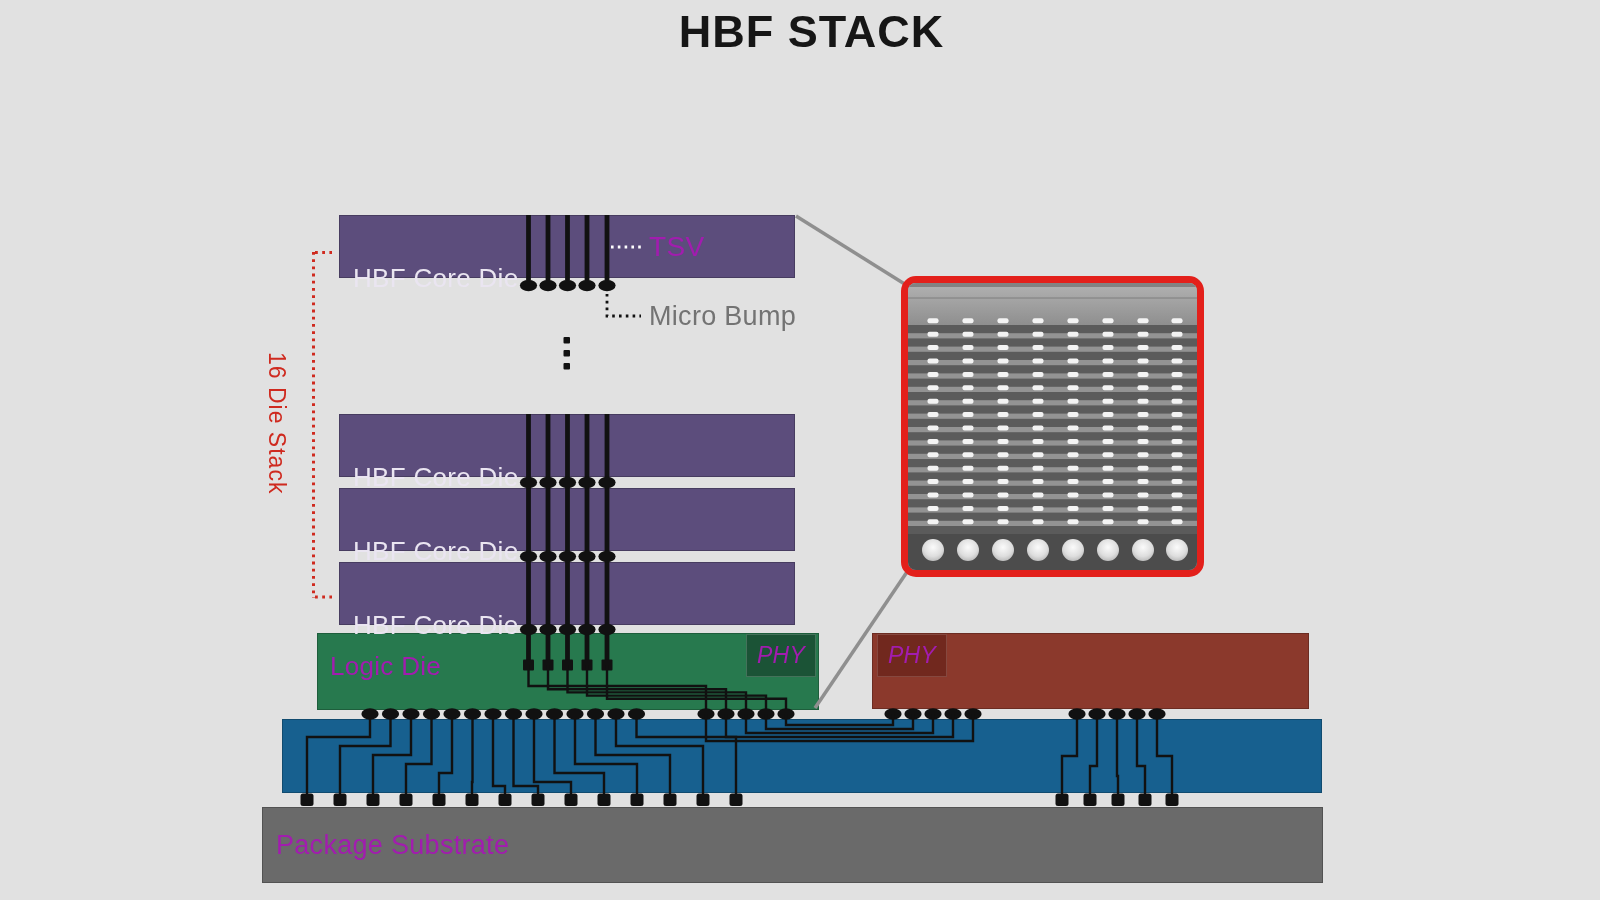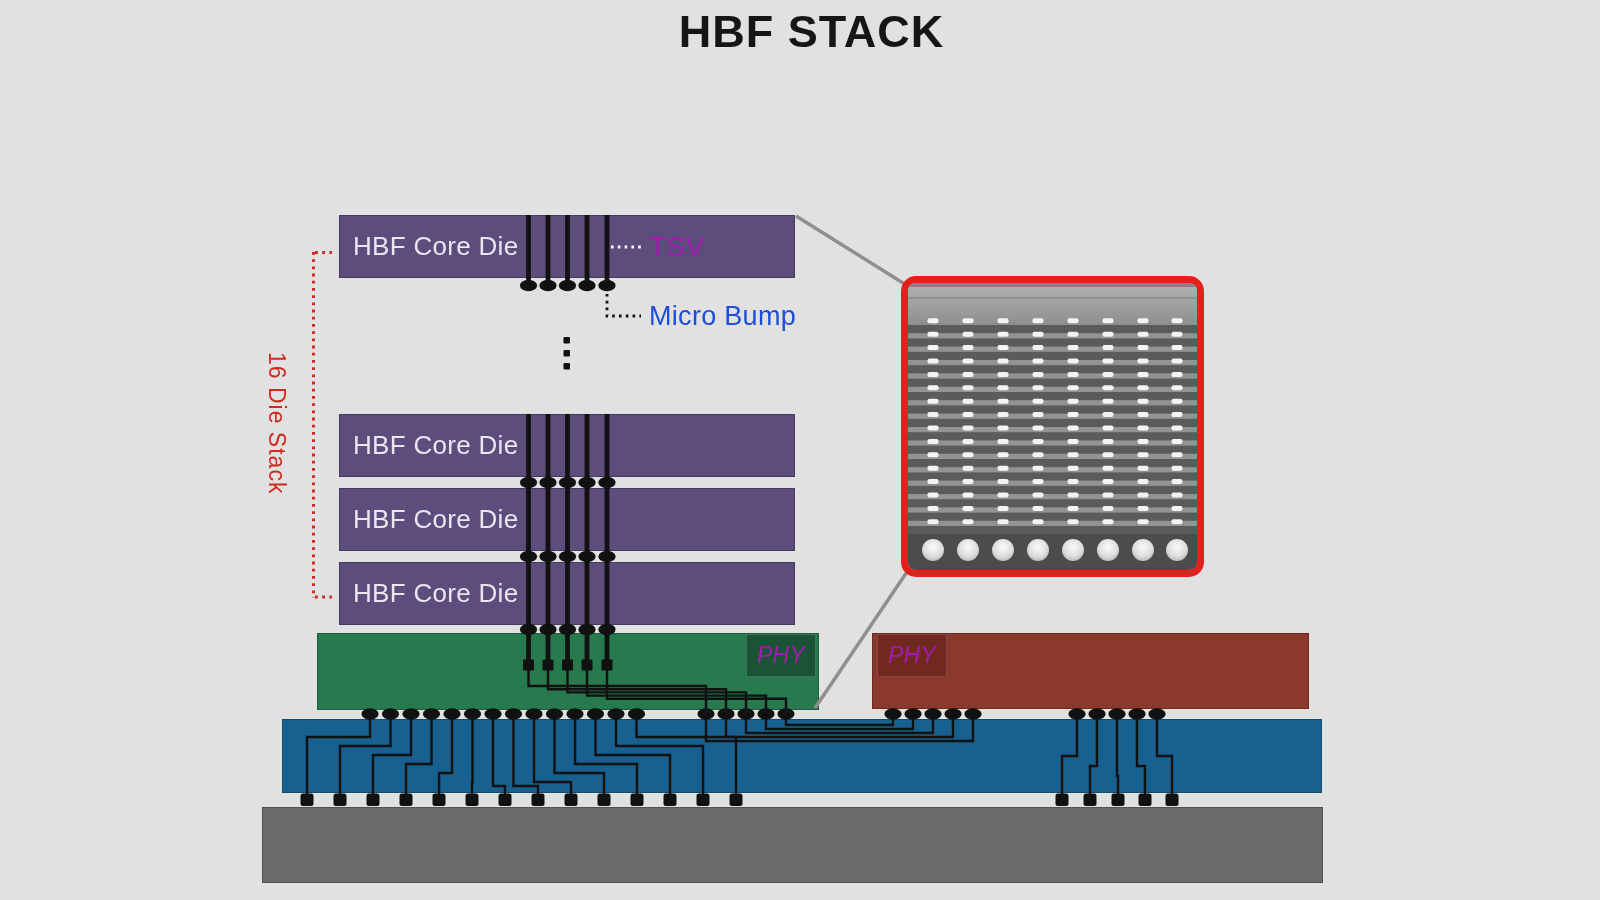--- a/index.html
+++ b/index.html
@@ -14,22 +14,22 @@
   .logic{background:var(--logic,#27794E);}
   .logic-phy{background:var(--logicphy,#1B5336);border:1px solid rgba(255,255,255,0.18);}
   .soc{background:var(--soc,#8B392C);}
   .soc-phy{background:var(--socphy,#71281E);border:1px solid rgba(255,255,255,0.15);}
   .interposer{background:var(--inter,#17608F);}
   .substrate{background:var(--substr,#6A6A6A);}
   #lines{position:absolute;left:0;top:0;pointer-events:none;}
   .lbl{position:absolute;display:flex;align-items:center;white-space:nowrap;
        color:#a21caf;font-size:26px;letter-spacing:0.3px;}
   .lbl.center{justify-content:center;font-style:italic;}
-  .t-core{color:var(--textlight,#EAE5F1);}
-  .t-dark{color:#1d4ed8;}
+  .t-core{color:var(--textlight,#EAE5F1);margin-top:32px;}
+  .t-dark{color:#737373;}
   .t-red{color:var(--accent,#CF2A1F);}
   .title{
     left:0;top:8px;width:1575px;height:48px;justify-content:center;
     font-size:45px;font-weight:700;letter-spacing:1px;color:#161616;margin-left:24px;
   }
   .phy-lbl{font-size:23px;}
   .bracket-lbl{
     left:263px;top:352px;height:150px;
     writing-mode:vertical-rl;font-size:23px;letter-spacing:1px;
   }
@@ -210,25 +210,27 @@
   <div class="lbl t-core" style="left:353px;top:215px;height:63px">HBF Core Die</div>
   <div class="lbl t-core" style="left:353px;top:414px;height:63px">HBF Core Die</div>
   <div class="lbl t-core" style="left:353px;top:488px;height:63px">HBF Core Die</div>
   <div class="lbl t-core" style="left:353px;top:562px;height:63px">HBF Core Die</div>
 
   <div class="lbl" style="left:649px;top:233px;height:28px;font-size:28px">TSV</div>
   <div class="lbl t-dark" style="left:649px;top:302px;height:28px;font-size:27px">Micro Bump</div>
 
   <div class="lbl t-red bracket-lbl">16 Die Stack</div>
 
+  <div class="lbl" style="left:330px;top:633px;height:66px">Logic Die</div>
   <div class="lbl center phy-lbl" style="left:746px;top:634px;width:70px;height:43px">PHY</div>
 
   <div class="lbl center phy-lbl" style="left:877px;top:634px;width:70px;height:43px">PHY</div>
 
 
+  <div class="lbl" style="left:276px;top:807px;height:76px;font-size:27px">Package Substrate</div>
 
   <div class="inset">
     <svg id="inset-svg" width="289" height="287" viewBox="0 0 289 287">
         <defs>
           <linearGradient id="igTop" x1="0" y1="0" x2="0" y2="1">
             <stop offset="0" stop-color="#B2B2B2"></stop>
             <stop offset="1" stop-color="#8D8D8D"></stop>
           </linearGradient>
           <radialGradient id="igBall" cx="0.5" cy="0.38" r="0.75">
             <stop offset="0" stop-color="#FBFBFB"></stop>

